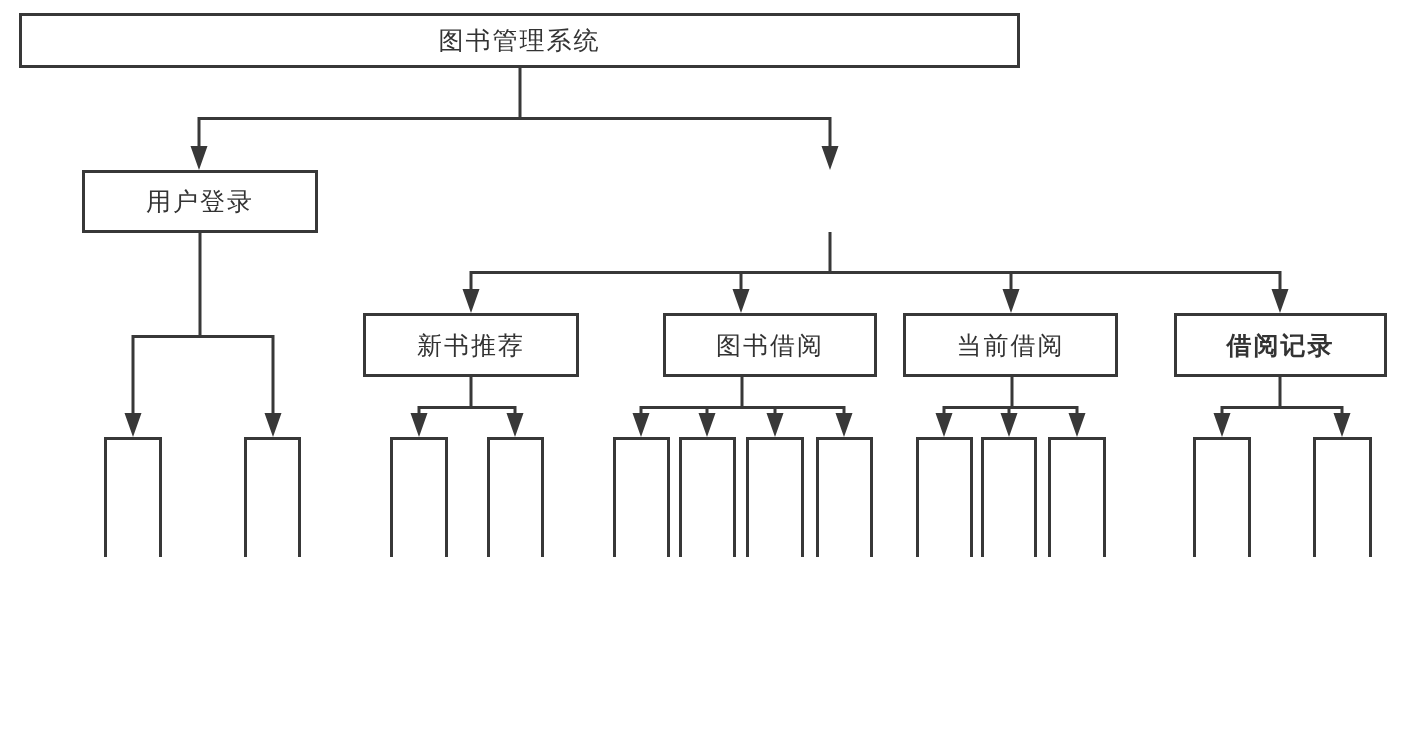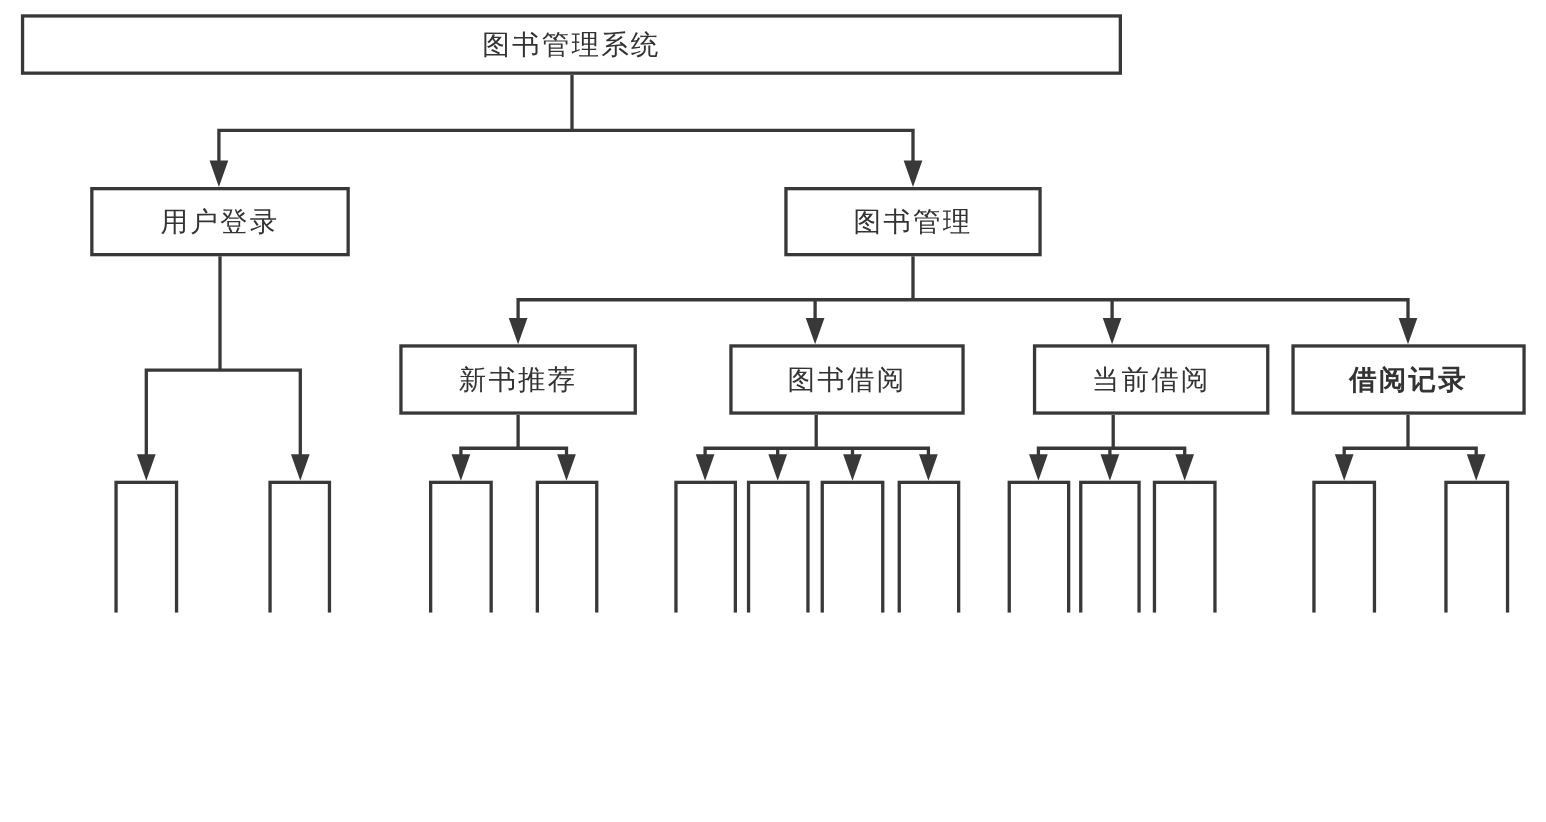--- a/index.html
+++ b/index.html
@@ -88,25 +88,24 @@
       M935.5,413 L952.5,413 L944,437 Z
       M1000.5,413 L1017.5,413 L1009,437 Z
       M1068.5,413 L1085.5,413 L1077,437 Z
       M1213.5,413 L1230.5,413 L1222,437 Z
       M1333.5,413 L1350.5,413 L1342,437 Z"></path>
   </svg>
 
   <div class="node h" style="left:19px; top:13px; width:1001px; height:55px;">图书管理系统</div>
 
   <div class="node h" style="left:82px; top:170px; width:236px; height:63px;">用户登录</div>
-  <div class="node h" style="left:713px; top:170px; width:234px; height:63px;">图书管理</div>
 
   <div class="node h" style="left:363px; top:313px; width:216px; height:64px;">新书推荐</div>
   <div class="node h" style="left:663px; top:313px; width:214px; height:64px;">图书借阅</div>
-  <div class="node h" style="left:903px; top:313px; width:215px; height:64px;margin-left:36px;">当前借阅</div>
+  <div class="node h" style="left:903px; top:313px; width:215px; height:64px;">当前借阅</div>
   <div class="node h" style="left:1174px; top:313px; width:213px; height:64px;font-weight:bold;">借阅记录</div>
 
   <div class="node v" style="left:104px; top:437px; width:58px; height:300px;">用户登录</div>
   <div class="node v" style="left:244px; top:437px; width:57px; height:300px;">注销登录</div>
 
   <div class="node v" style="left:390px; top:437px; width:58px; height:300px;">查询图书</div>
   <div class="node v" style="left:487px; top:437px; width:57px; height:300px;">借阅图书</div>
 
   <div class="node v" style="left:613px; top:437px; width:57px; height:300px;">查询图书</div>
   <div class="node v" style="left:679px; top:437px; width:57px; height:303px;">新增图书（管理员）</div>

